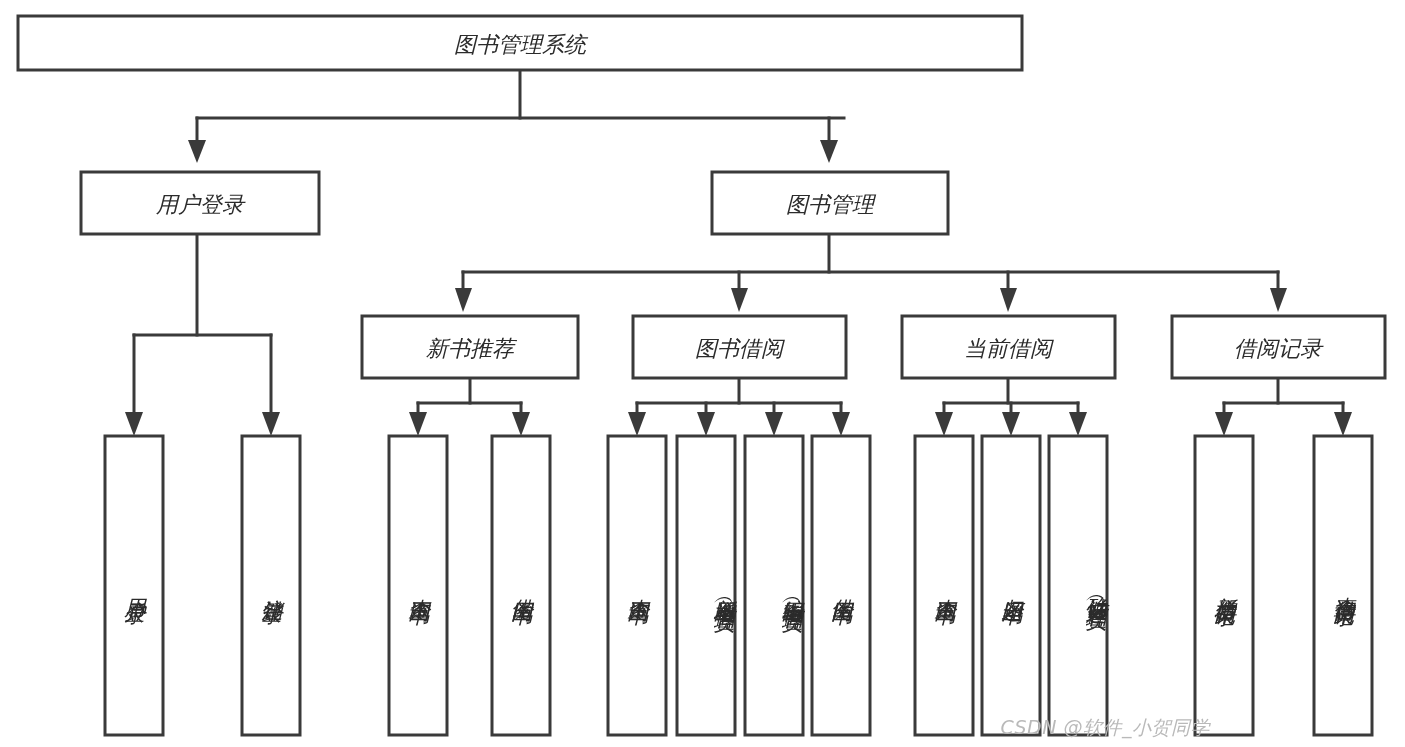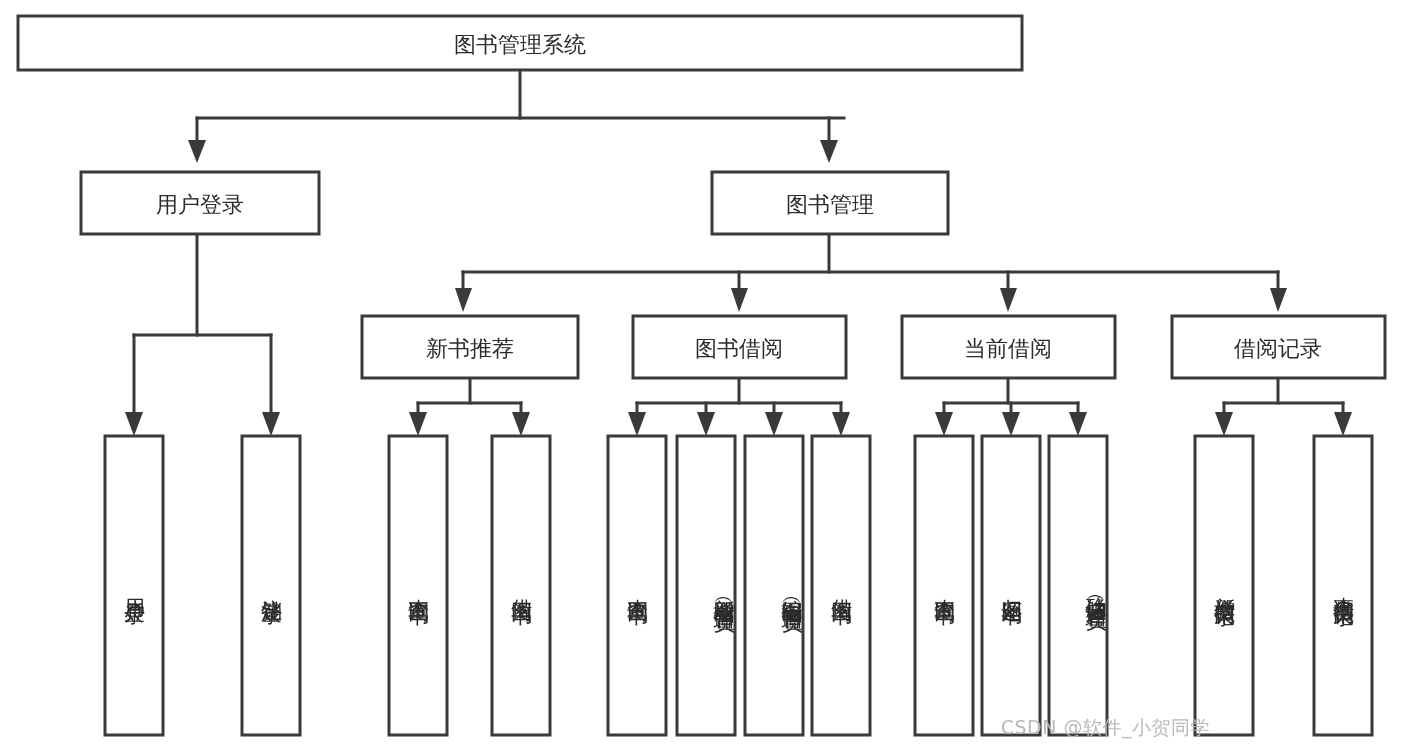--- a/index.html
+++ b/index.html
@@ -12,20 +12,21 @@
     width: 1405px;
     height: 747px;
     overflow: hidden;
     font-family: "DejaVu Sans", "Liberation Sans", sans-serif;
   }
   #diagram-root {
     position: relative;
     width: 1220px;
     height: 747px;
     background: #ffffff;
+    font-style: italic;
   }
   svg.canvas {
     position: absolute;
     left: 0;
     top: 0;
     width: 1405px;
     height: 747px;
   }
   .node-box {
     fill: #ffffff;

